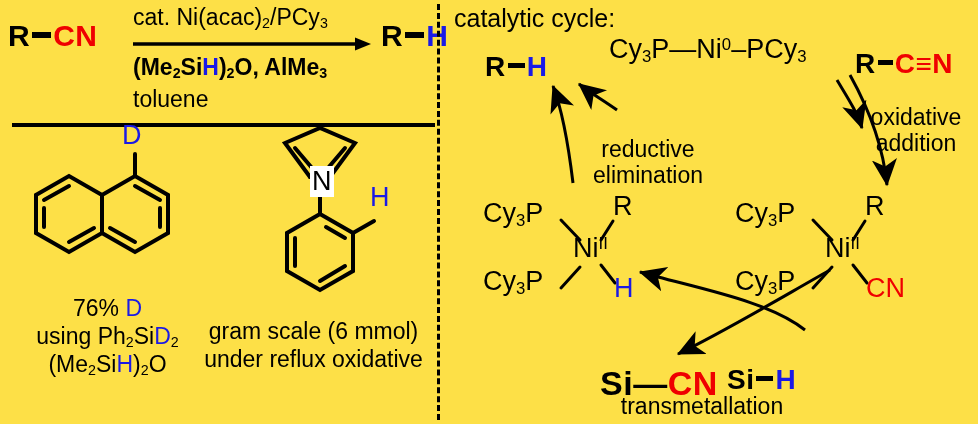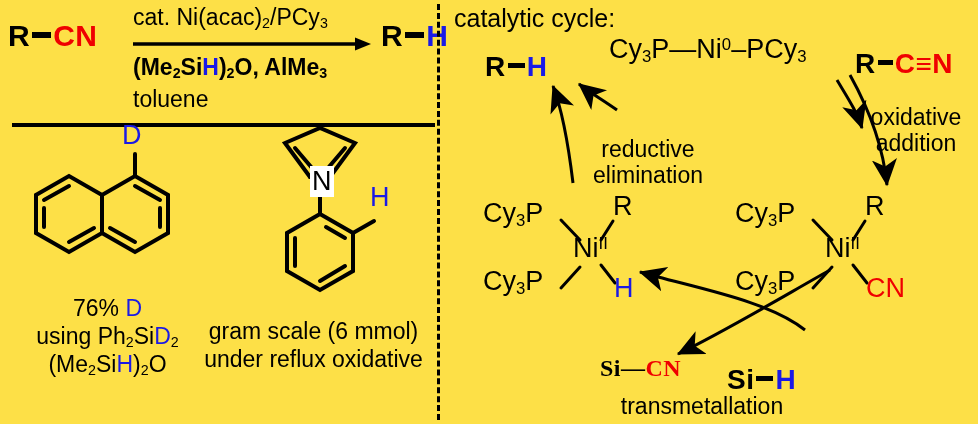--- a/index.html
+++ b/index.html
@@ -266,21 +266,21 @@
       <div class="abs txt struct-txt" style="left:-2px; top:73px;">
         <span>Cy</span><sub>3</sub><span>P</span>
       </div>
       <div class="abs txt struct-txt" style="left:88px; top:40px;">
         <span>Ni</span><sup>II</sup>
       </div>
       <div class="abs txt struct-txt" style="left:128px; top:-2px;">R</div>
       <div class="abs txt struct-txt red" style="left:129px; top:80px;">CN</div>
     </div>
 
-    <div class="abs txt rxn-species" style="left:163px; top:356px; font-size:24px;font-family:Liberation Serif, serif;">
+    <div class="abs txt rxn-species" style="left:163px; top:366px; font-size:34px;">
       <span>Si</span><span>—</span><span class="red">CN</span>
     </div>
     <div class="abs txt rxn-species" style="left:290px; top:366px; font-size:28px;">
       <span>Si</span><span class="bond-thick" style="width:17px;height:5px;"></span><span class="blue">H</span>
     </div>
 
     <div class="abs cyc-label" style="left:150px; top:394px; width:230px;">transmetallation</div>
   </div>
 
 </div>

